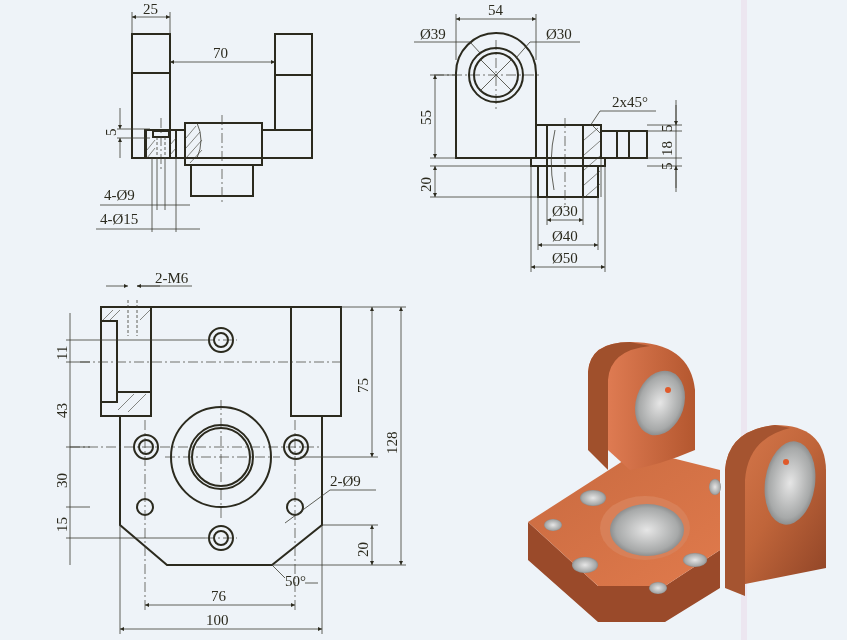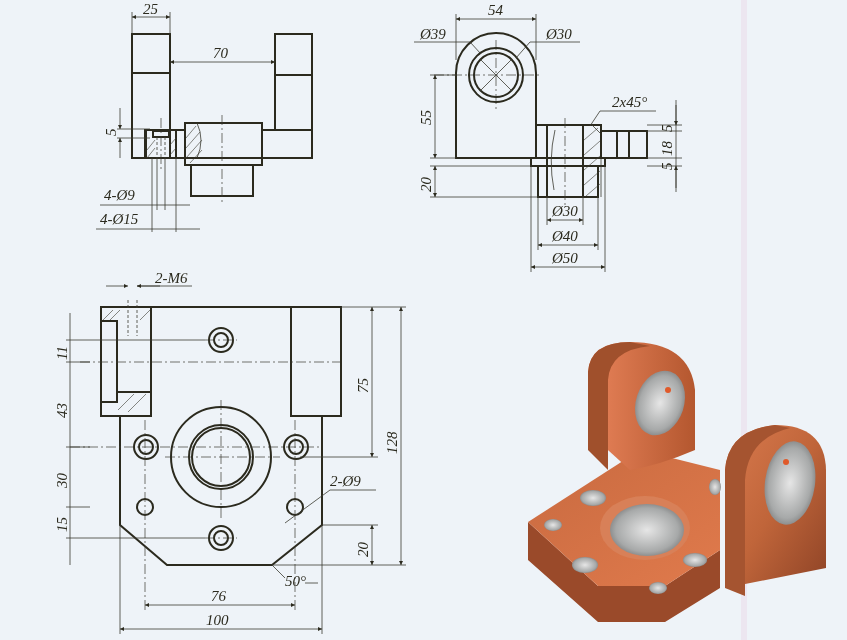--- a/index.html
+++ b/index.html
@@ -1,18 +1,18 @@
 <!DOCTYPE html>
 <html><head>
 <meta charset="utf-8">
 <style>
   html,body{margin:0;padding:0;}
   body{width:847px;height:640px;background:#eef3f8;overflow:hidden;position:relative;
        font-family:"Liberation Serif","DejaVu Serif",serif;}
-  .sheet{position:absolute;left:0;top:0;width:847px;height:640px;font-style:italic;}
+  .sheet{position:absolute;left:0;top:0;width:847px;height:640px;}
   .stripe{position:absolute;left:741px;top:0;width:6px;height:640px;background:#ece6f0;}
   svg{position:absolute;left:0;top:0;}
   .ob{stroke:#2b2a1e;stroke-width:2;fill:none;}
   .thin{stroke:#3a3a30;stroke-width:0.8;fill:none;}
   .center{stroke:#3a3a30;stroke-width:0.7;fill:none;stroke-dasharray:10 3 2 3;}
   .hid{stroke:#3a3a30;stroke-width:0.8;fill:none;stroke-dasharray:3 2;}
   .hatch{stroke:#3a3a30;stroke-width:0.6;}
   .dimtxt{font-family:"Liberation Serif","DejaVu Serif",serif;font-size:15px;fill:#2b2a1e;}
 </style>
 </head>

